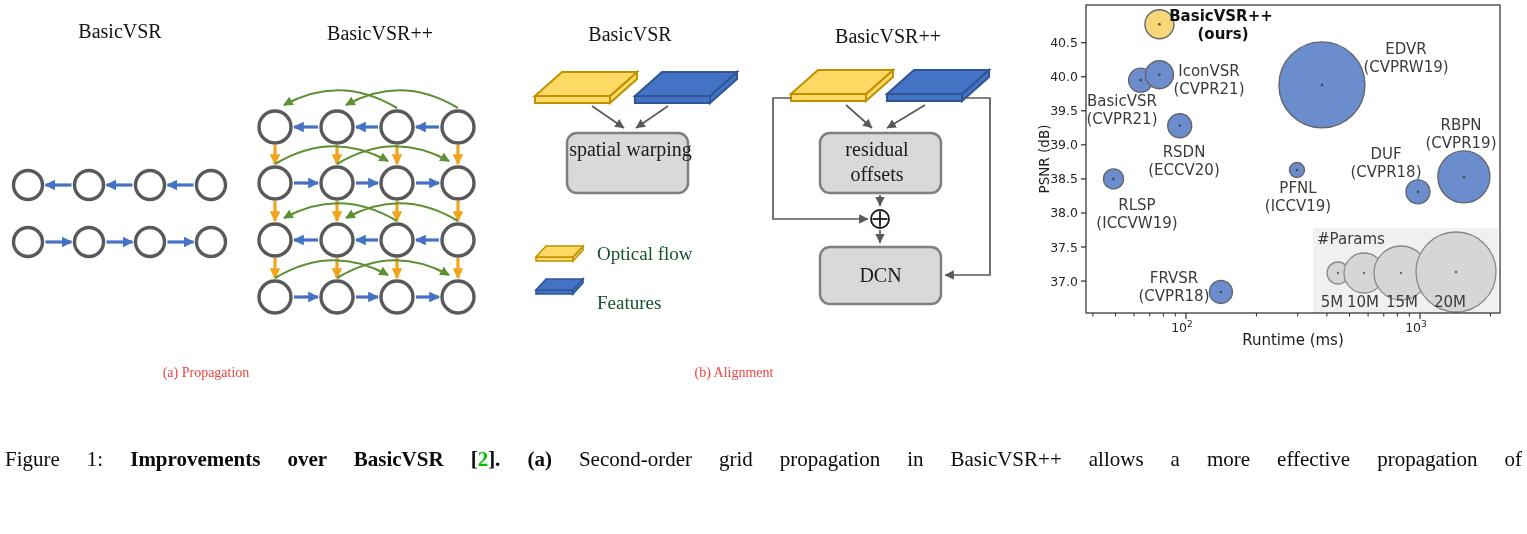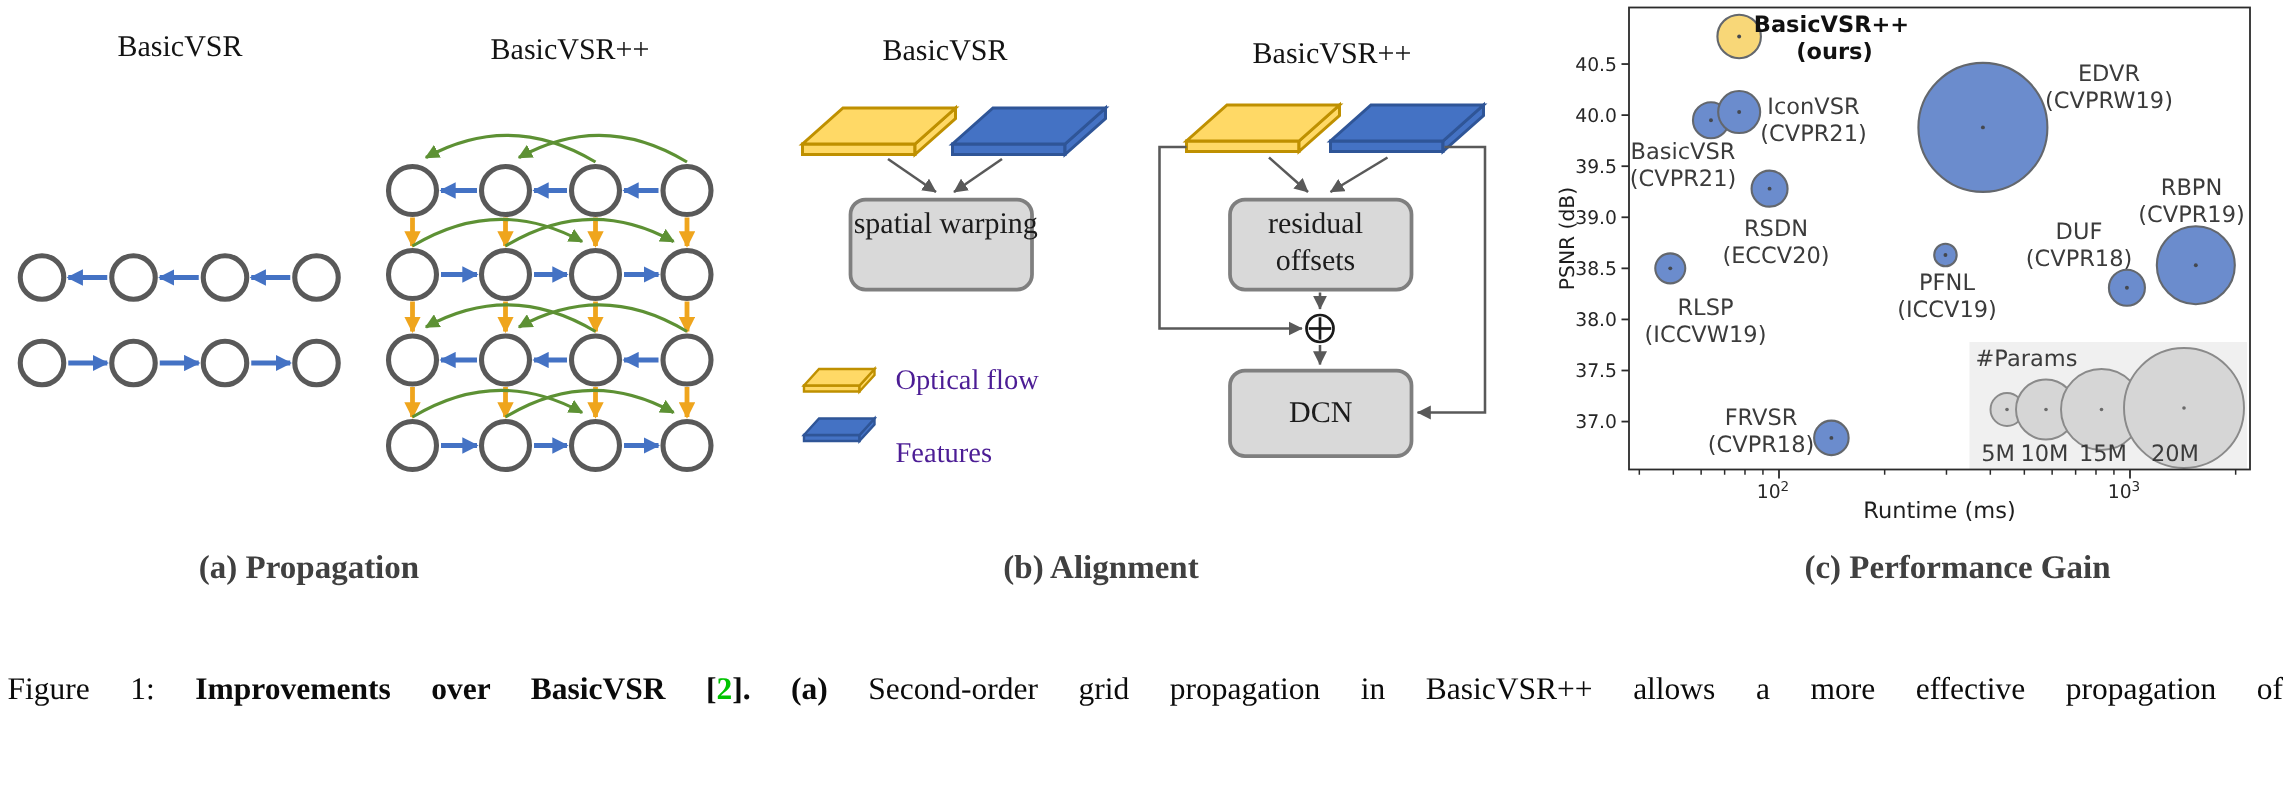--- a/index.html
+++ b/index.html
@@ -1,21 +1,21 @@
 <!DOCTYPE html>
 <html><head>
 <meta charset="utf-8">
 <style>
   html,body{margin:0;padding:0;background:#fff;}
   .page{position:relative;width:1527px;height:534px;background:#fff;overflow:hidden;
         font-family:"Liberation Serif", serif;color:#111;}
   .panel-title{position:absolute;transform:translateX(-50%);font-size:20px;color:#131313;white-space:nowrap;}
-  .subcap{position:absolute;transform:translateX(-50%);font-size:22px;color:#404040;white-space:nowrap;font-weight:bold;}
+  .subcap{position:absolute;transform:translateX(-50%);font-size:14px;color:#ef4444;white-space:nowrap;}
   .boxlabel{position:absolute;text-align:center;font-size:20px;line-height:25px;color:#1c1c1c;}
-  .leglabel{position:absolute;font-size:19px;color:#4c1d95;white-space:nowrap;}
+  .leglabel{position:absolute;font-size:19px;color:#14532d;white-space:nowrap;}
   svg{position:absolute;overflow:visible;}
   #figure-caption{position:absolute;left:5px;top:433px;width:1517px;
         font-size:21px;line-height:29px;color:#0b0b0b;}
   .caption-line{text-align:justify;margin-top:12px;}
   .caption-line.just{text-align-last:justify;}
   .cap-b{font-weight:bold;}
   .cap-g{color:#00c300;font-weight:bold;}
 </style>
 </head>
 <body>
@@ -268,18 +268,17 @@
       <line x1="1383.752941363336" y1="313" x2="1383.752941363336" y2="316.5" stroke="#2b2b2b" stroke-width="1"></line>
       <line x1="1397.3230569561147" y1="313" x2="1397.3230569561147" y2="316.5" stroke="#2b2b2b" stroke-width="1"></line>
       <line x1="1409.292747208802" y1="313" x2="1409.292747208802" y2="316.5" stroke="#2b2b2b" stroke-width="1"></line>
       <line x1="1490.4410189853716" y1="313" x2="1490.4410189853716" y2="316.5" stroke="#2b2b2b" stroke-width="1"></line>
       <text x="1293" y="345" font-family="&quot;DejaVu Sans&quot;, sans-serif" font-size="15" fill="#1d1d1d" text-anchor="middle">Runtime (ms)</text>
       <text x="1049" y="159" font-family="&quot;DejaVu Sans&quot;, sans-serif" font-size="13.5" fill="#1d1d1d" text-anchor="middle" transform="rotate(-90 1049 159)">PSNR (dB)</text>
     </svg>
 
   <div class="subcap" style="left:206px;top:365px;">(a) Propagation</div>
   <div class="subcap" style="left:734px;top:365px;">(b) Alignment</div>
-  <div class="subcap" style="left:1305px;top:365px;">(c) Performance Gain</div>
 
   <div id="figure-caption">
       <div class="caption-line just"><span>Figure 1: </span><span class="cap-b">Improvements over BasicVSR [</span><span class="cap-g">2</span><span class="cap-b">]. (a)</span><span> Second-order grid propagation in BasicVSR++ allows a more effective propagation of</span></div>
     </div>
 </div>
 
 </body></html>

